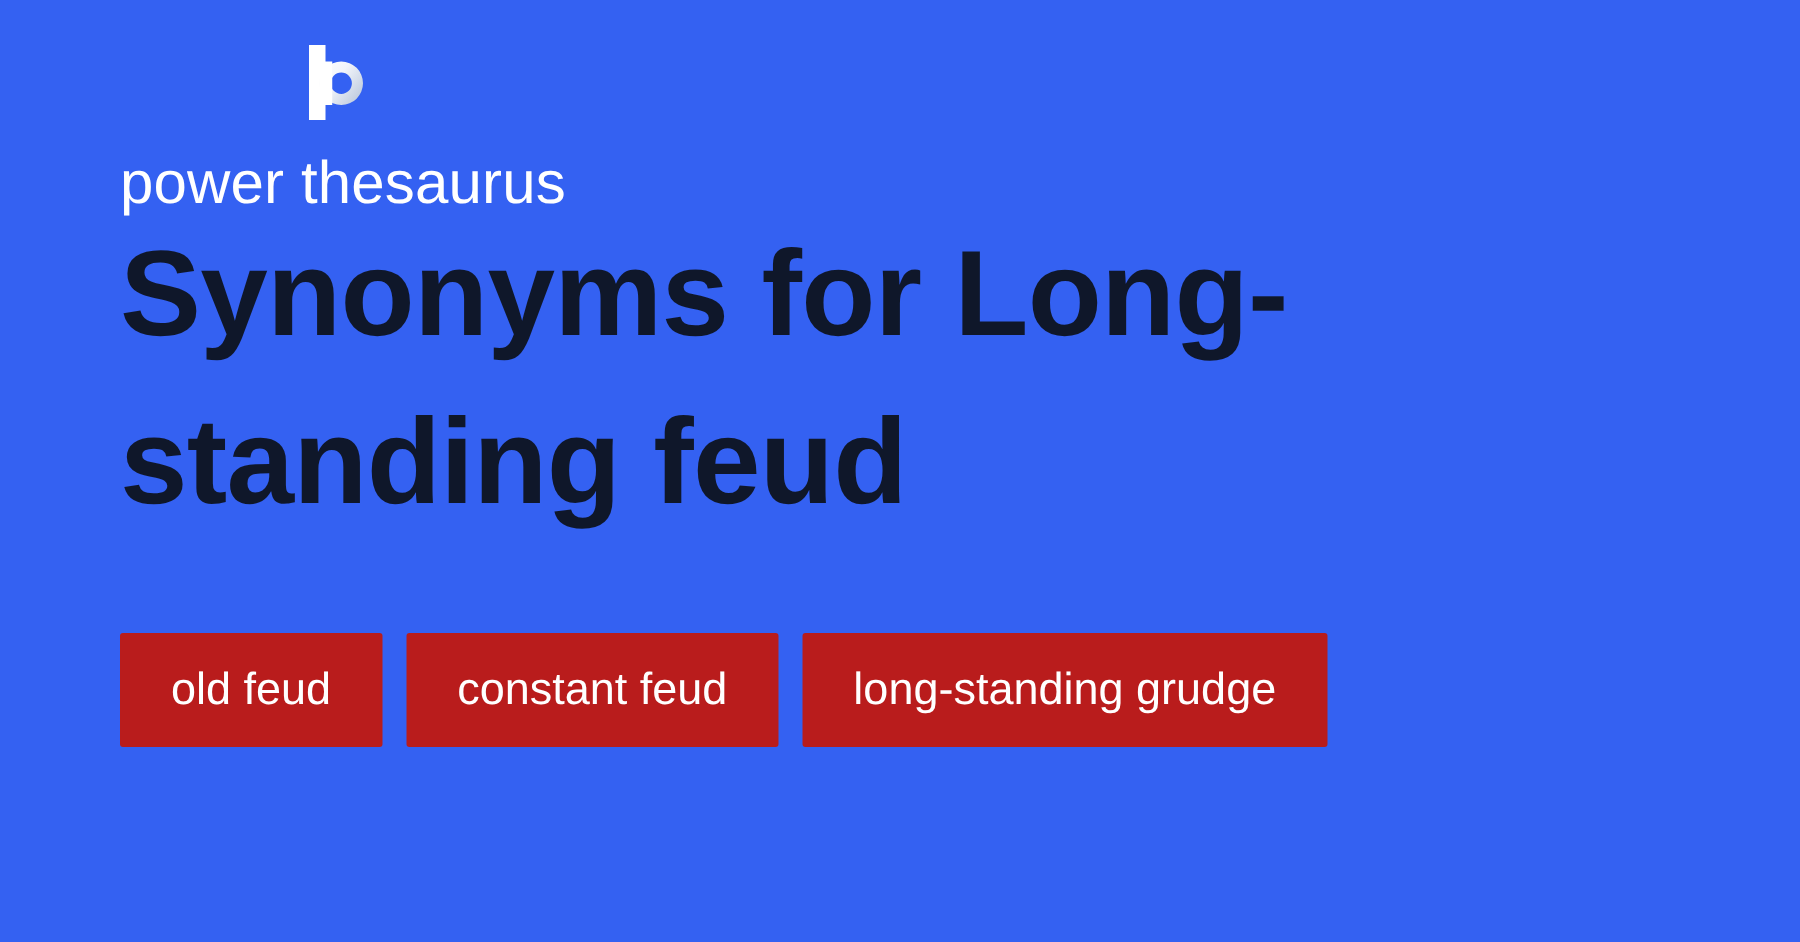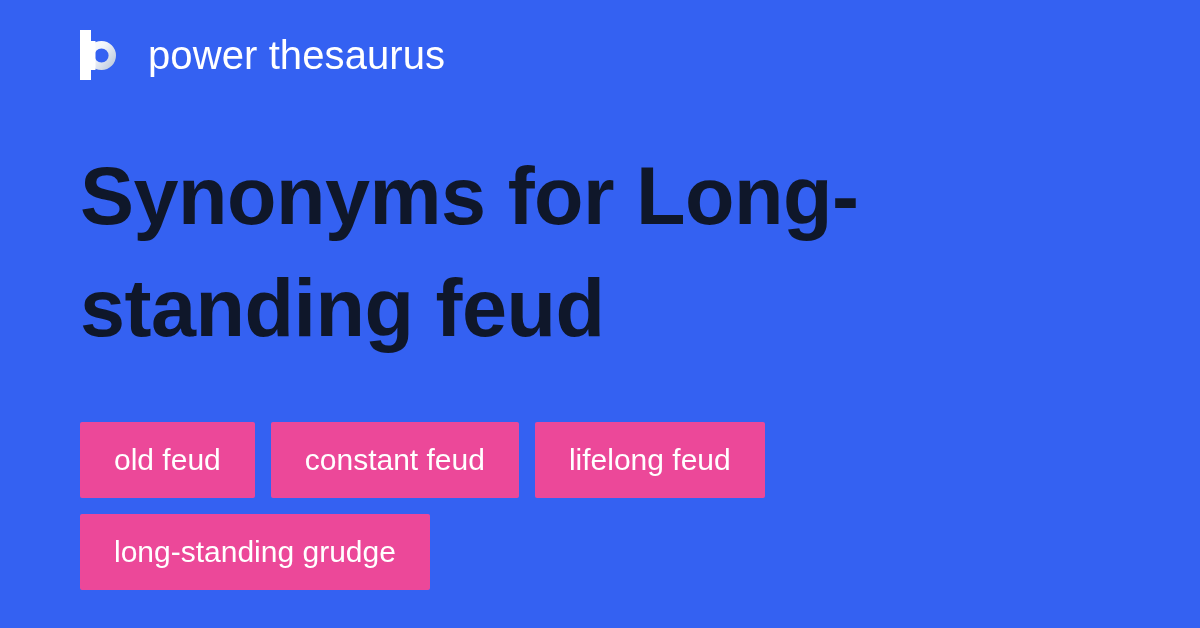--- a/index.html
+++ b/index.html
@@ -25,20 +25,21 @@
 
   
   .brand-row {
     position: absolute;
     left: 80px;
     top: 30px;
     display: flex;
     align-items: center;
     gap: 22px;
     height: 50px;
+    flex-direction: column;
   }
 
   .logo-mark {
     width: 46px;
     height: 50px;
     display: block;
     flex: none;
   }
 
   .brand-name {
@@ -75,21 +76,21 @@
     display: flex;
     flex-wrap: wrap;
     gap: 16px;
     align-content: flex-start;
   }
 
   .chip {
     height: 76px;
     box-sizing: border-box;
     padding: 0 34px;
-    background: #ec4899;
+    background: #b91c1c;
     border-radius: 2px;
     display: flex;
     align-items: center;
     justify-content: center;
     color: #FFFFFF;
     font-size: 30px;
     font-weight: 400;
     line-height: 1;
     white-space: nowrap;
     font-family: "Liberation Sans", sans-serif;
@@ -121,17 +122,16 @@
       </svg>
     </span>
     <span class="brand-name">power thesaurus</span>
   </div>
 
   <h1 class="headline">Synonyms for Long-standing feud</h1>
 
   <div class="chips">
     <div class="chip">old feud</div>
     <div class="chip">constant feud</div>
-    <div class="chip">lifelong feud</div>
     <div class="chip">long-standing grudge</div>
   </div>
 
 </div>
 
 </body></html>

